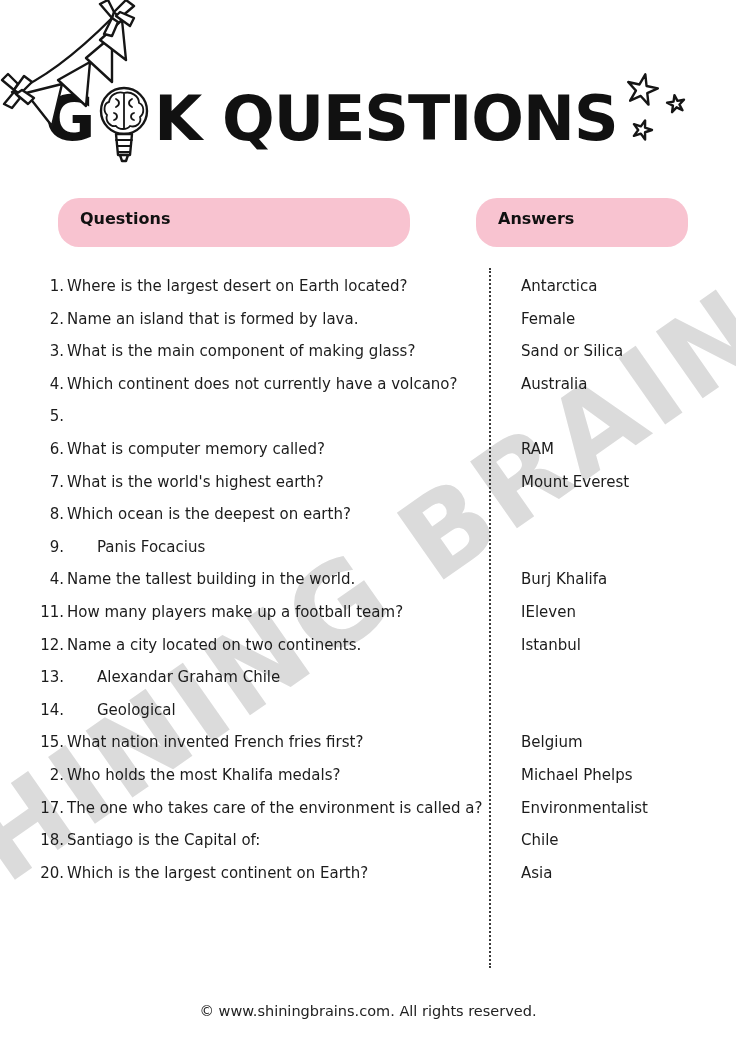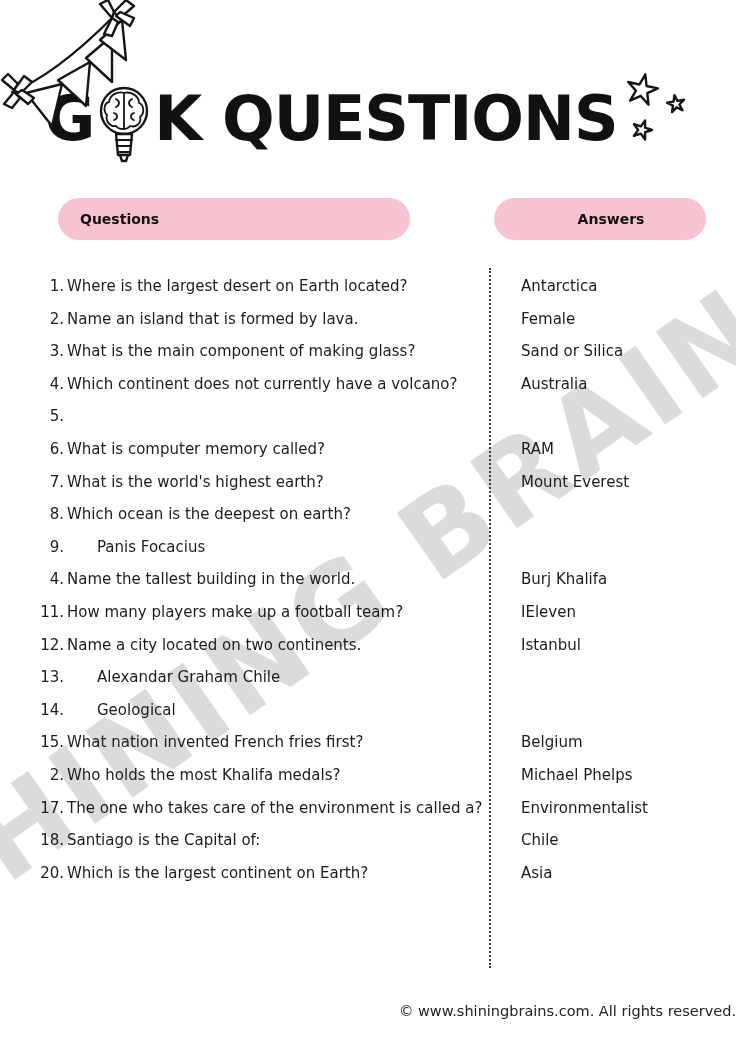--- a/index.html
+++ b/index.html
@@ -35,42 +35,42 @@
   }
   .title-text{
     font-size:62px;font-weight:800;letter-spacing:-1px;
     color:#111;
   }
   .bulb-icon{width:54px;height:82px;margin:0 3px;position:relative;top:8px;flex-shrink:0;}
   .stars-icon{width:72px;height:84px;margin-left:2px;position:relative;top:-8px;flex-shrink:0;}
   
   .pills{position:relative;height:42px;margin-top:28px;}
   .pill{
-    position:absolute;top:0;height:42px;border-radius:21px;
+    position:absolute;top:0;height:49px;border-radius:21px;
     background:var(--pink);
-    font-size:14px;font-weight:600;line-height:42px;
+    font-size:16px;font-weight:600;line-height:42px;
     padding-left:22px;color:#111;
   }
   .pill-questions{left:58px;width:352px;}
-  .pill-answers{left:494px;width:212px;text-align:center;}
+  .pill-answers{left:476px;width:212px;}
   
   .qa-wrap{position:relative;margin-top:30px;}
   .divider{
     position:absolute;left:489px;top:-2px;height:700px;
     border-left:2px dotted #3a3a3a;z-index:1;
   }
   .qa-list{position:relative;margin-left:34px;z-index:1;}
   .qa-row{display:flex;align-items:flex-start;line-height:32.6px;font-size:15px;font-weight:500;}
   .qa-num{width:30px;text-align:right;flex-shrink:0;}
   .qa-q{width:424px;flex-shrink:0;padding-left:3px;}
   .qa-a{margin-left:33px;white-space:nowrap;}
   
   .footer{
     position:absolute;left:0;bottom:22px;width:100%;
-    text-align:right;font-size:14.5px;color:#222;z-index:1;margin-top:40px;
+    text-align:center;font-size:14.5px;color:#222;z-index:1;margin-top:40px;
   }
   svg .ln{fill:none;stroke:#151515;stroke-width:2.4;stroke-linecap:round;stroke-linejoin:round;}
   svg .fw{fill:#ffffff;stroke:#151515;stroke-width:2.4;stroke-linejoin:round;}
   svg .thin{fill:none;stroke:#151515;stroke-width:1.8;stroke-linecap:round;stroke-linejoin:round;}
 </style>
 </head>
 <body>
 
 <div class="page">
 

